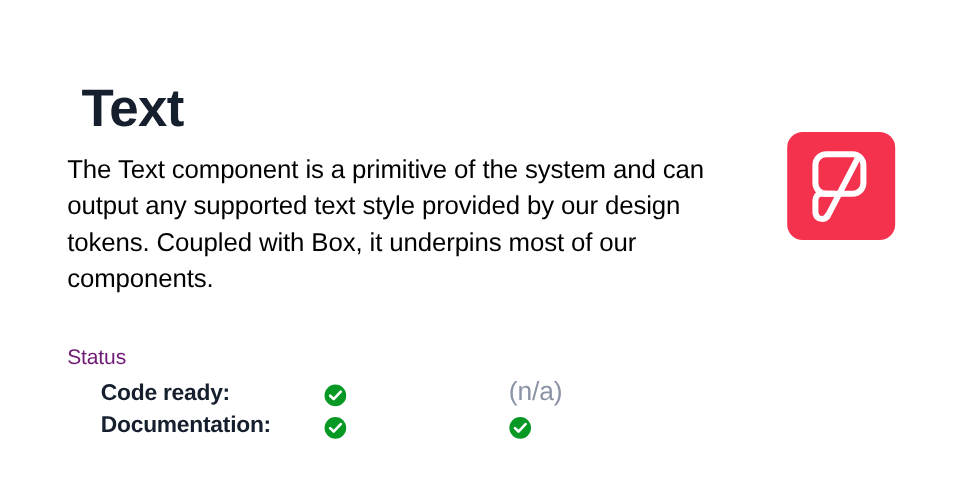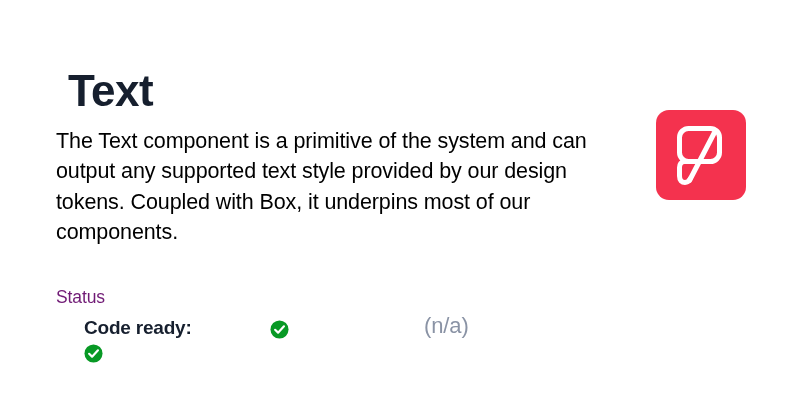--- a/index.html
+++ b/index.html
@@ -161,20 +161,31 @@
               <path d="M5.4 10.3 L8.5 13.3 L14.7 6.7" stroke="#ffffff" stroke-width="2.3" fill="none" stroke-linecap="round" stroke-linejoin="round"></path>
             </svg>
           </span>
         </span>
       </div>
 
       <div class="status-row">
         <span class="status-value">(n/a)</span>
       </div>
 
+      <div class="status-row">
+        <span class="status-label">Documentation:</span>
+        <span class="status-value">
+          <span>
+            <svg class="check-icon" width="19" height="19" viewBox="0 0 20 20" xmlns="http://www.w3.org/2000/svg" aria-hidden="true">
+              <circle cx="10" cy="10" r="9.5" fill="#089925"></circle>
+              <path d="M5.4 10.3 L8.5 13.3 L14.7 6.7" stroke="#ffffff" stroke-width="2.3" fill="none" stroke-linecap="round" stroke-linejoin="round"></path>
+            </svg>
+          </span>
+        </span>
+      </div>
 
       <div class="status-row">
         <span class="status-value">
           <span>
             <svg class="check-icon" width="19" height="19" viewBox="0 0 20 20" xmlns="http://www.w3.org/2000/svg" aria-hidden="true">
               <circle cx="10" cy="10" r="9.5" fill="#089925"></circle>
               <path d="M5.4 10.3 L8.5 13.3 L14.7 6.7" stroke="#ffffff" stroke-width="2.3" fill="none" stroke-linecap="round" stroke-linejoin="round"></path>
             </svg>
           </span>
         </span>

